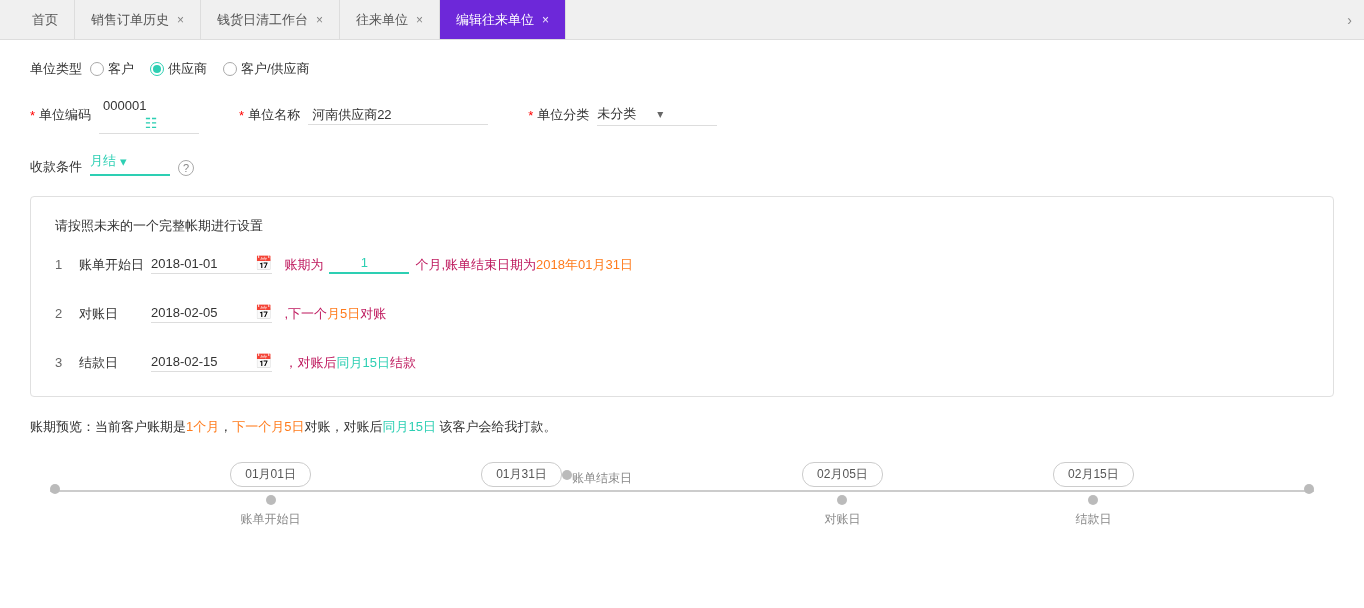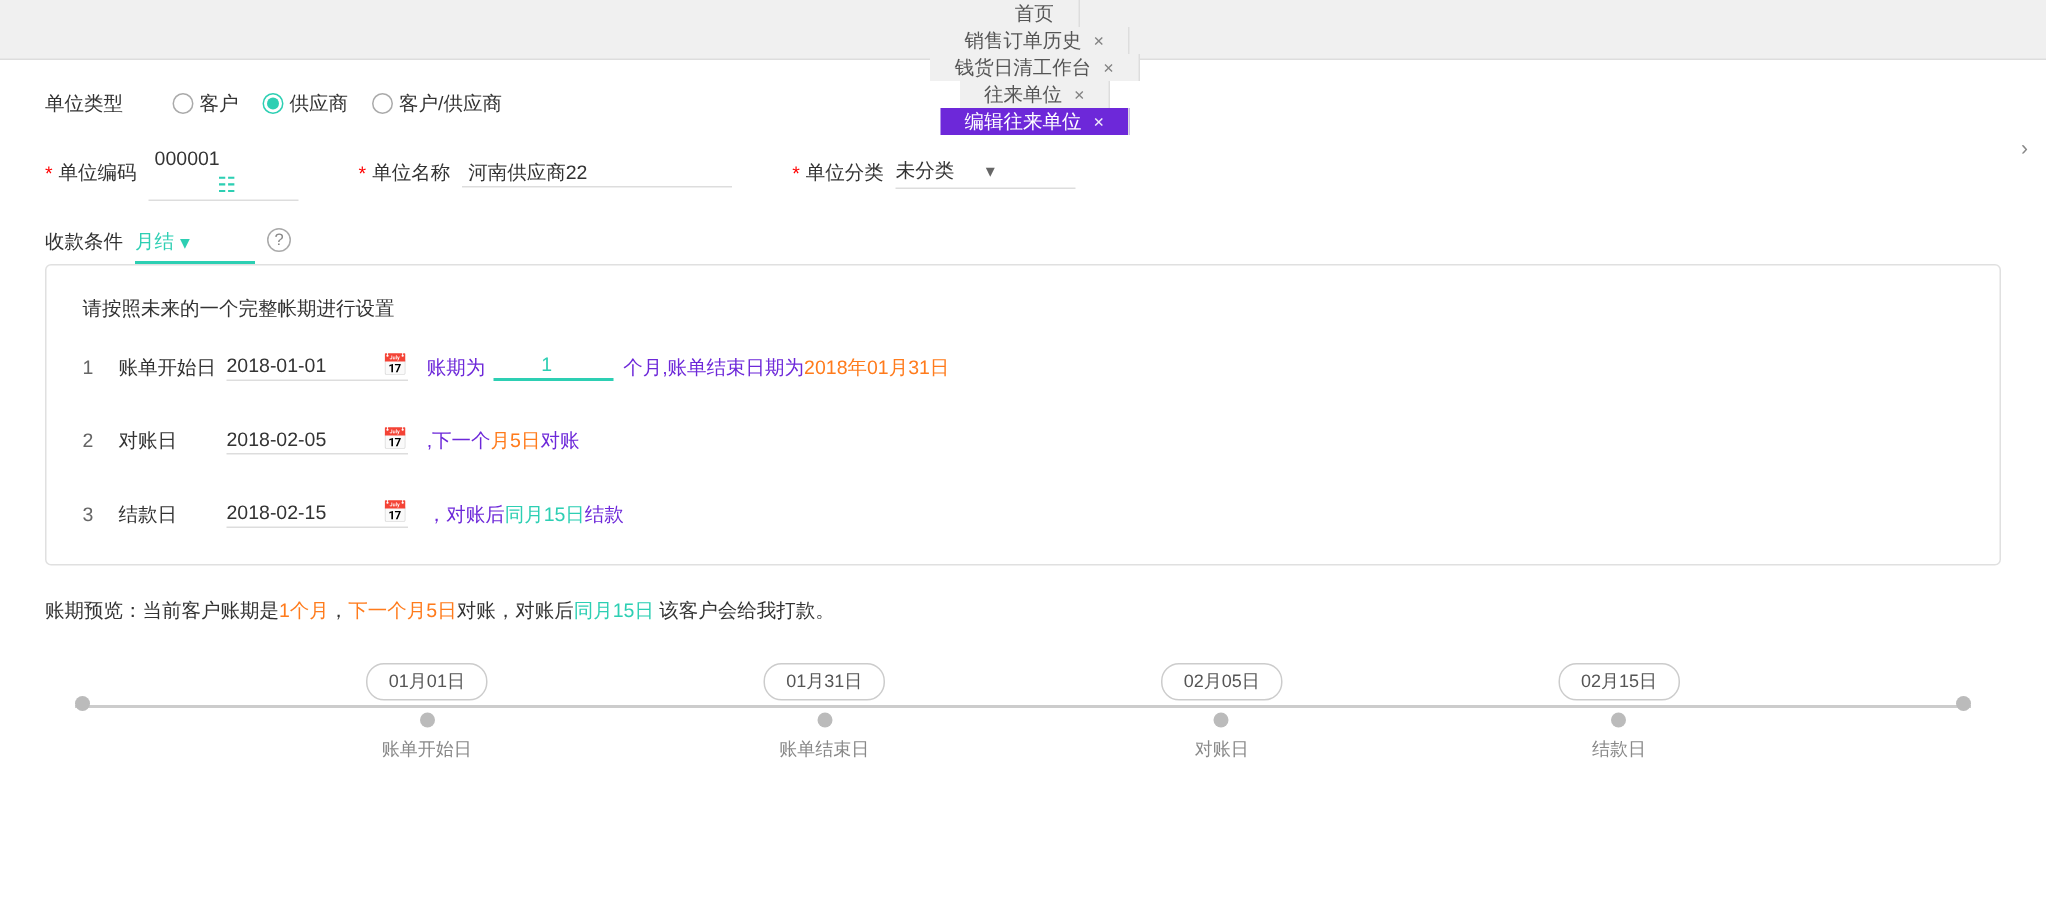--- a/index.html
+++ b/index.html
@@ -6,21 +6,20 @@
     body { font-family: 'Microsoft YaHei', Arial, sans-serif; font-size: 13px; color: #333; background: #f5f5f5; }
 
     
     .tab-bar {
       display: flex;
       align-items: center;
       background: #f0f0f0;
       border-bottom: 1px solid #ddd;
       height: 40px;
       padding-left: 16px;
-      flex-direction: column;
     }
     .tab-item {
       display: flex;
       align-items: center;
       padding: 0 16px;
       height: 100%;
       cursor: pointer;
       font-size: 13px;
       color: #555;
       border-right: 1px solid #ddd;
@@ -53,21 +52,20 @@
       background: #fff;
       min-height: calc(100vh - 40px);
       padding: 20px 30px;
     }
 
     
     .form-row {
       display: flex;
       align-items: center;
       margin-bottom: 18px;
-      gap: 25px;
     }
     .form-label {
       color: #333;
       white-space: nowrap;
       margin-right: 8px;
     }
     .required-star {
       color: red;
       margin-right: 4px;
     }
@@ -149,21 +147,22 @@
     }
     .field-group {
       display: flex;
       align-items: center;
       margin-right: 40px;
     }
 
     
     .payment-row {
       display: flex;
-      align-items: flex-start;
+      align-items: flex-end;
+      margin-bottom: 20px;
     }
     .payment-select {
       display: flex;
       align-items: center;
       border-bottom: 2px solid #2dcfb3;
       padding-bottom: 4px;
       min-width: 80px;
       cursor: pointer;
     }
     .payment-select span {
@@ -241,21 +240,21 @@
     .period-input-wrap input {
       border: none;
       outline: none;
       font-size: 13px;
       color: #2dcfb3;
       width: 70px;
       text-align: center;
     }
     .step-desc {
       font-size: 13px;
-      color: #6d28d9;
+      color: #be185d;
     }
     .highlight-orange { color: #ff7b1c; }
     .highlight-teal { color: #2dcfb3; }
 
     
     .preview-text {
       font-size: 13px;
       color: #333;
       margin-bottom: 24px;
       line-height: 1.6;
@@ -398,21 +397,21 @@
       <div style="display:flex;align-items:flex-start;flex-direction:column;align-items:center;z-index:1;margin-top:22px;">
         <div style="width:10px;height:10px;border-radius:50%;background:#bbb;"></div>
       </div>
 
       <div style="display:flex;flex-direction:column;align-items:center;z-index:1;">
         <div style="border:1px solid #ccc;border-radius:12px;padding:3px 14px;font-size:12px;color:#555;background:#fff;margin-bottom:8px;white-space:nowrap;">01月01日</div>
         <div style="width:10px;height:10px;border-radius:50%;background:#bbb;margin-bottom:6px;"></div>
         <div style="font-size:12px;color:#888;white-space:nowrap;">账单开始日</div>
       </div>
 
-      <div style="display:flex;flex-direction:column;align-items:center;z-index:1;">
+      <div style="display:flex;align-items:center;z-index:1;">
         <div style="border:1px solid #ccc;border-radius:12px;padding:3px 14px;font-size:12px;color:#555;background:#fff;margin-bottom:8px;white-space:nowrap;">01月31日</div>
         <div style="width:10px;height:10px;border-radius:50%;background:#bbb;margin-bottom:6px;"></div>
         <div style="font-size:12px;color:#888;white-space:nowrap;">账单结束日</div>
       </div>
 
       <div style="display:flex;flex-direction:column;align-items:center;z-index:1;">
         <div style="border:1px solid #ccc;border-radius:12px;padding:3px 14px;font-size:12px;color:#555;background:#fff;margin-bottom:8px;white-space:nowrap;">02月05日</div>
         <div style="width:10px;height:10px;border-radius:50%;background:#bbb;margin-bottom:6px;"></div>
         <div style="font-size:12px;color:#888;white-space:nowrap;">对账日</div>
       </div>

